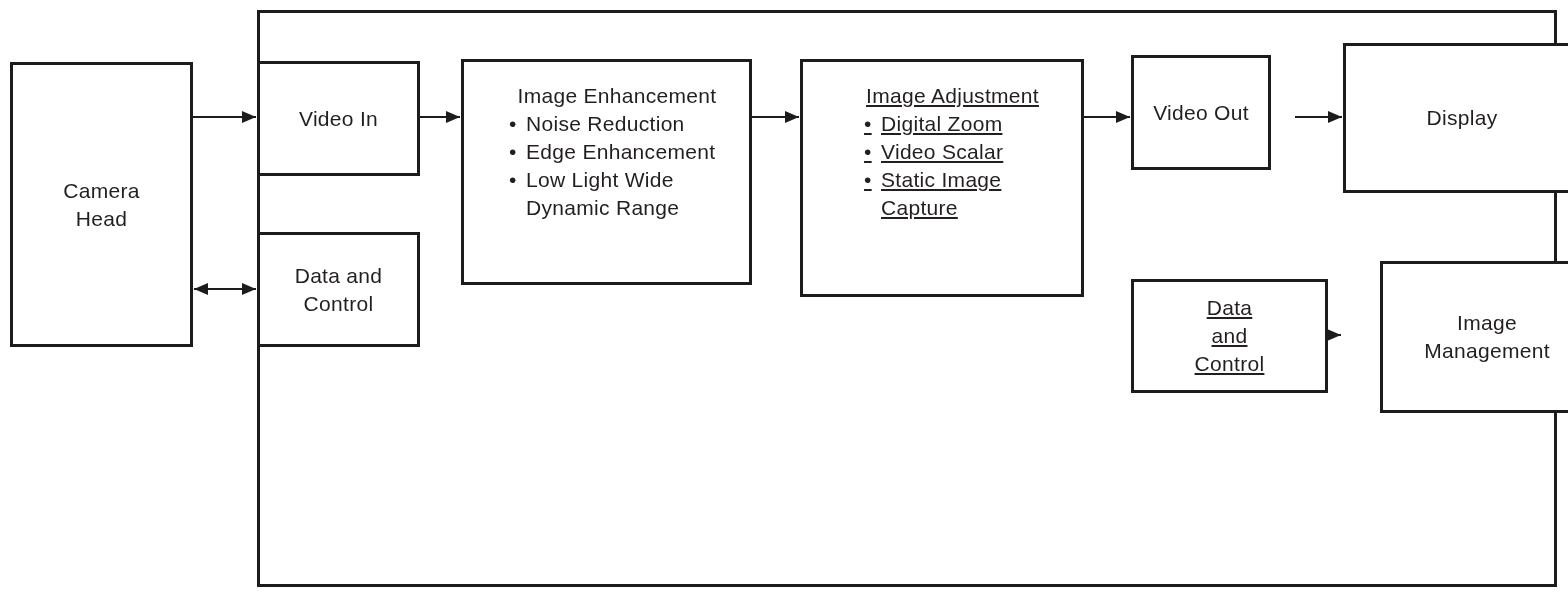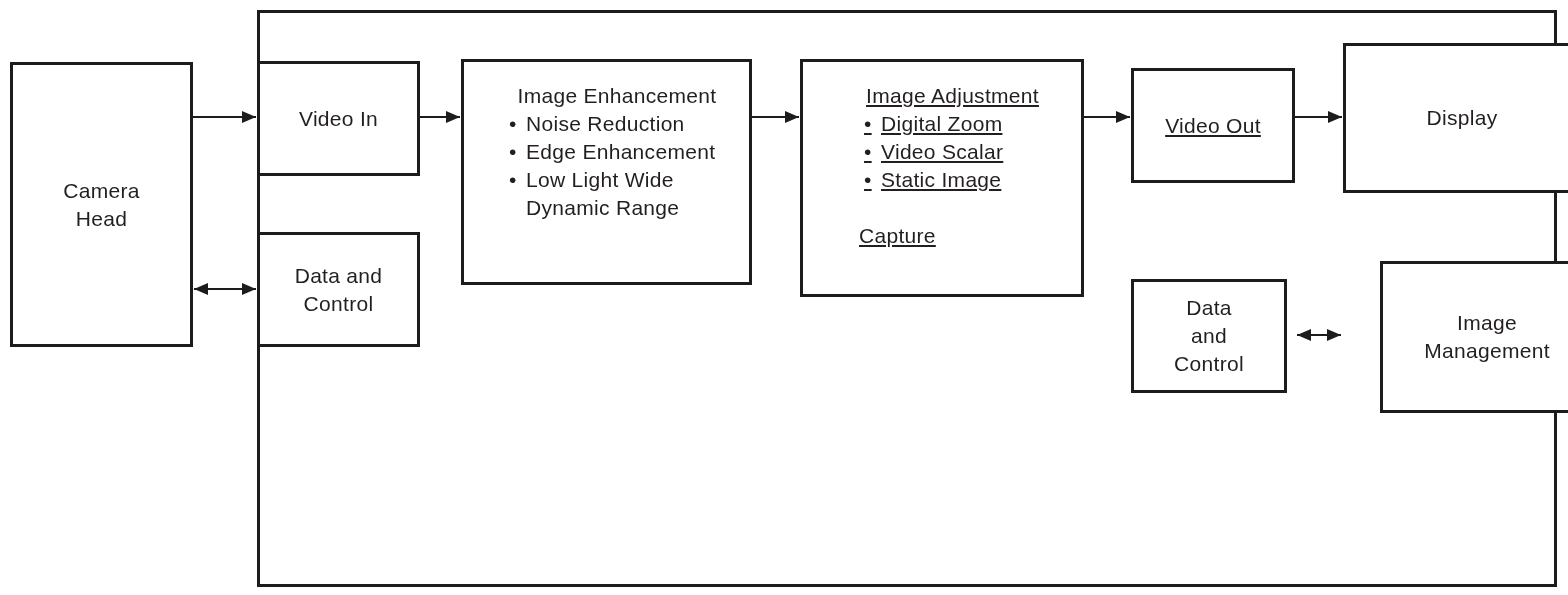--- a/index.html
+++ b/index.html
@@ -39,33 +39,33 @@
     width:1568px;height:595px;
   }
   
   #system-boundary{left:257px;top:10px;width:1300px;height:577px;background:transparent;}
   
   #camera-head{left:10px;top:62px;width:183px;height:285px;}
   #video-in{left:257px;top:61px;width:163px;height:115px;}
   #data-control-left{left:257px;top:232px;width:163px;height:115px;}
   #image-enhancement{left:461px;top:59px;width:291px;height:226px;padding-top:20px;}
   #image-adjustment{left:800px;top:59px;width:284px;height:238px;padding-top:20px;text-decoration:underline;}
-  #video-out{left:1131px;top:68px;width:164px;height:115px;text-decoration:underline;}
+  #video-out{left:1131px;top:55px;width:140px;height:115px;}
   #display{left:1343px;top:43px;width:238px;height:150px;}
-  #data-control-right{left:1131px;top:279px;width:156px;height:114px;}
+  #data-control-right{left:1131px;top:279px;width:197px;height:114px;text-decoration:underline;}
   #image-management{left:1380px;top:261px;width:214px;height:152px;}
   #processor-system{left:553px;top:344px;width:445px;height:199px;}
   #control-functions{left:112px;top:16px;width:219px;height:114px;}
   .feature-title{text-align:center;margin-left:21px;}
   .bullet-row{display:flex;}
   .bullet-marker{width:17px;flex:0 0 17px;}
   #image-enhancement .bullet-row{padding-left:45px;}
   #image-enhancement .bullet-cont{padding-left:62px;}
   #image-adjustment .bullet-row{padding-left:61px;}
-  #image-adjustment .bullet-cont{padding-left:56px;margin-top:28px;}
+  #image-adjustment .bullet-cont{padding-left:78px;}
   .ps-label{
     position:absolute;
     left:0;bottom:13px;
     width:100%;
     text-align:center;
   }
 </style>
 </head>
 <body>
 

